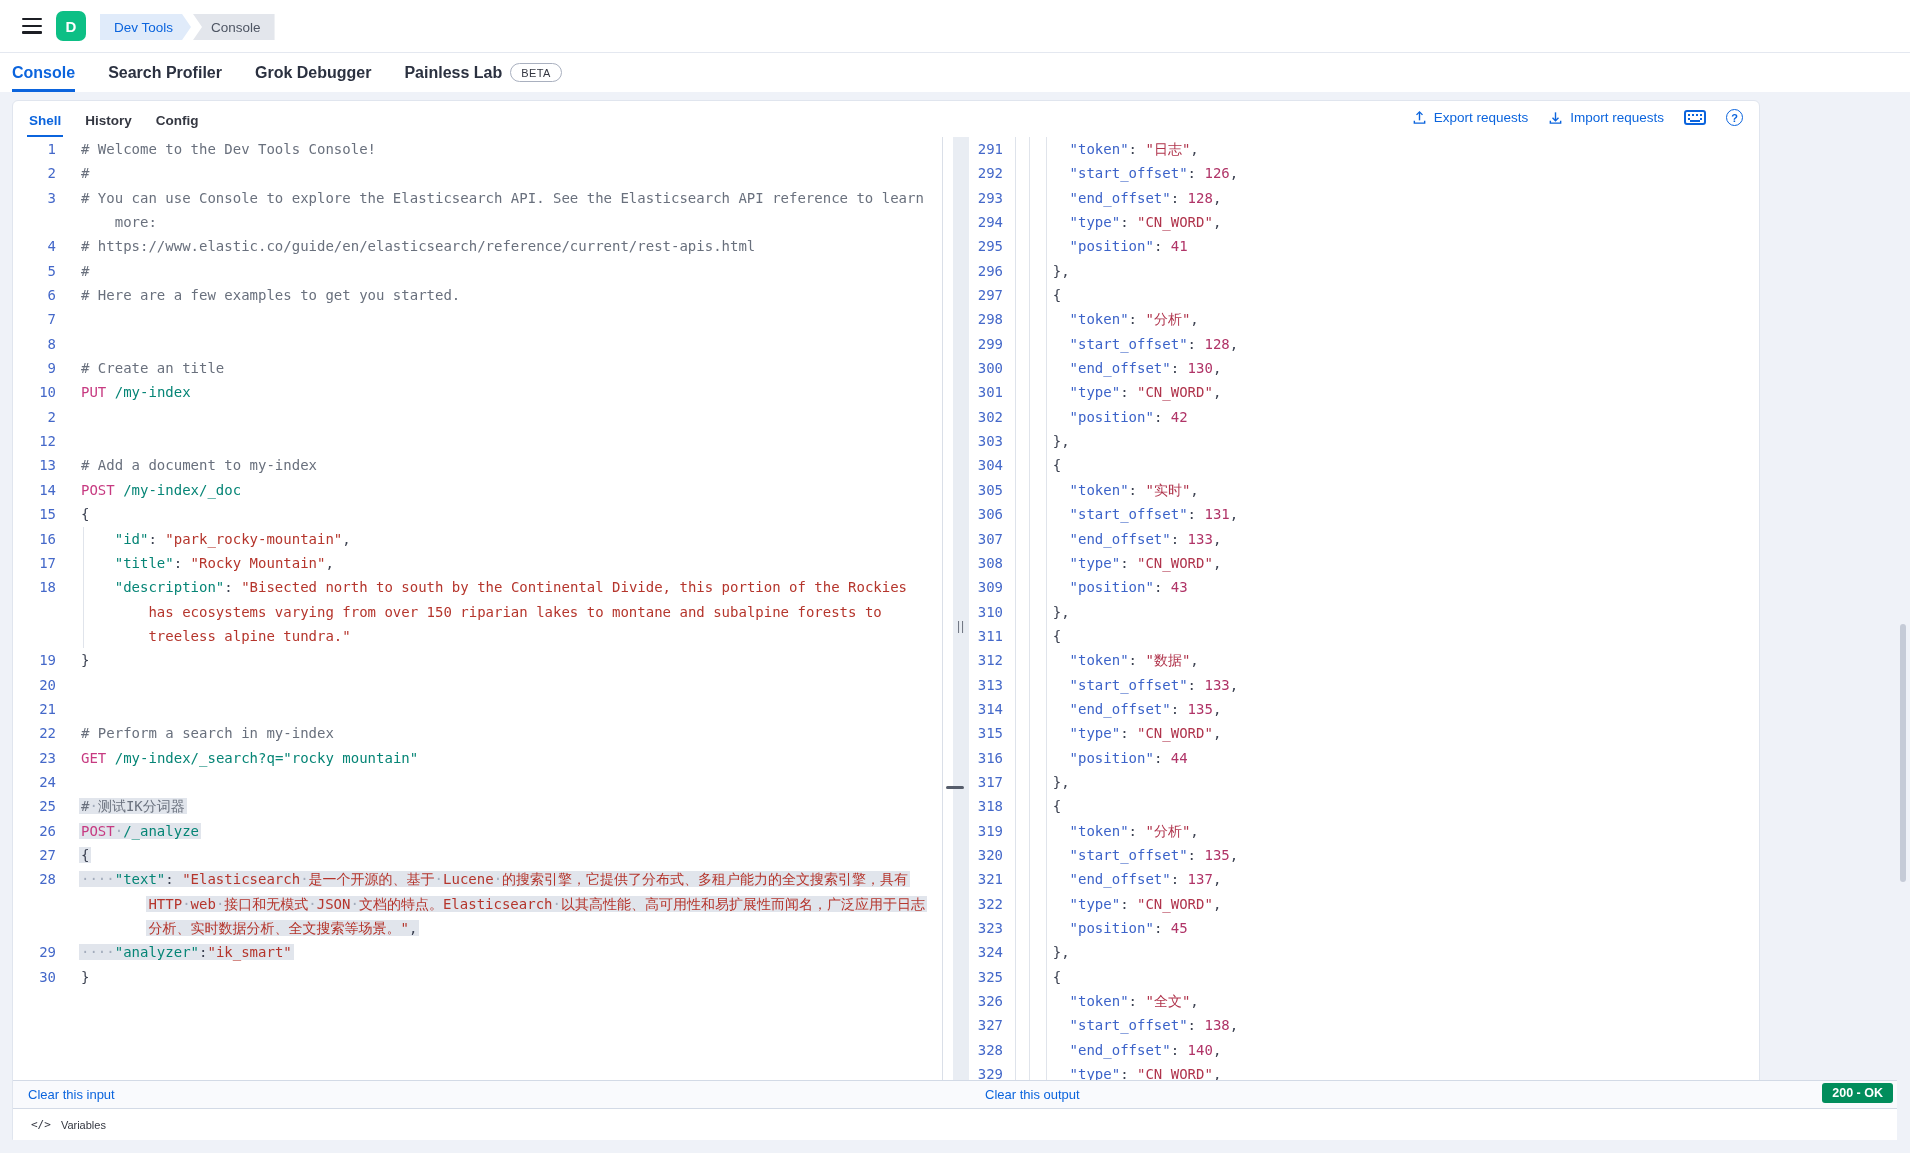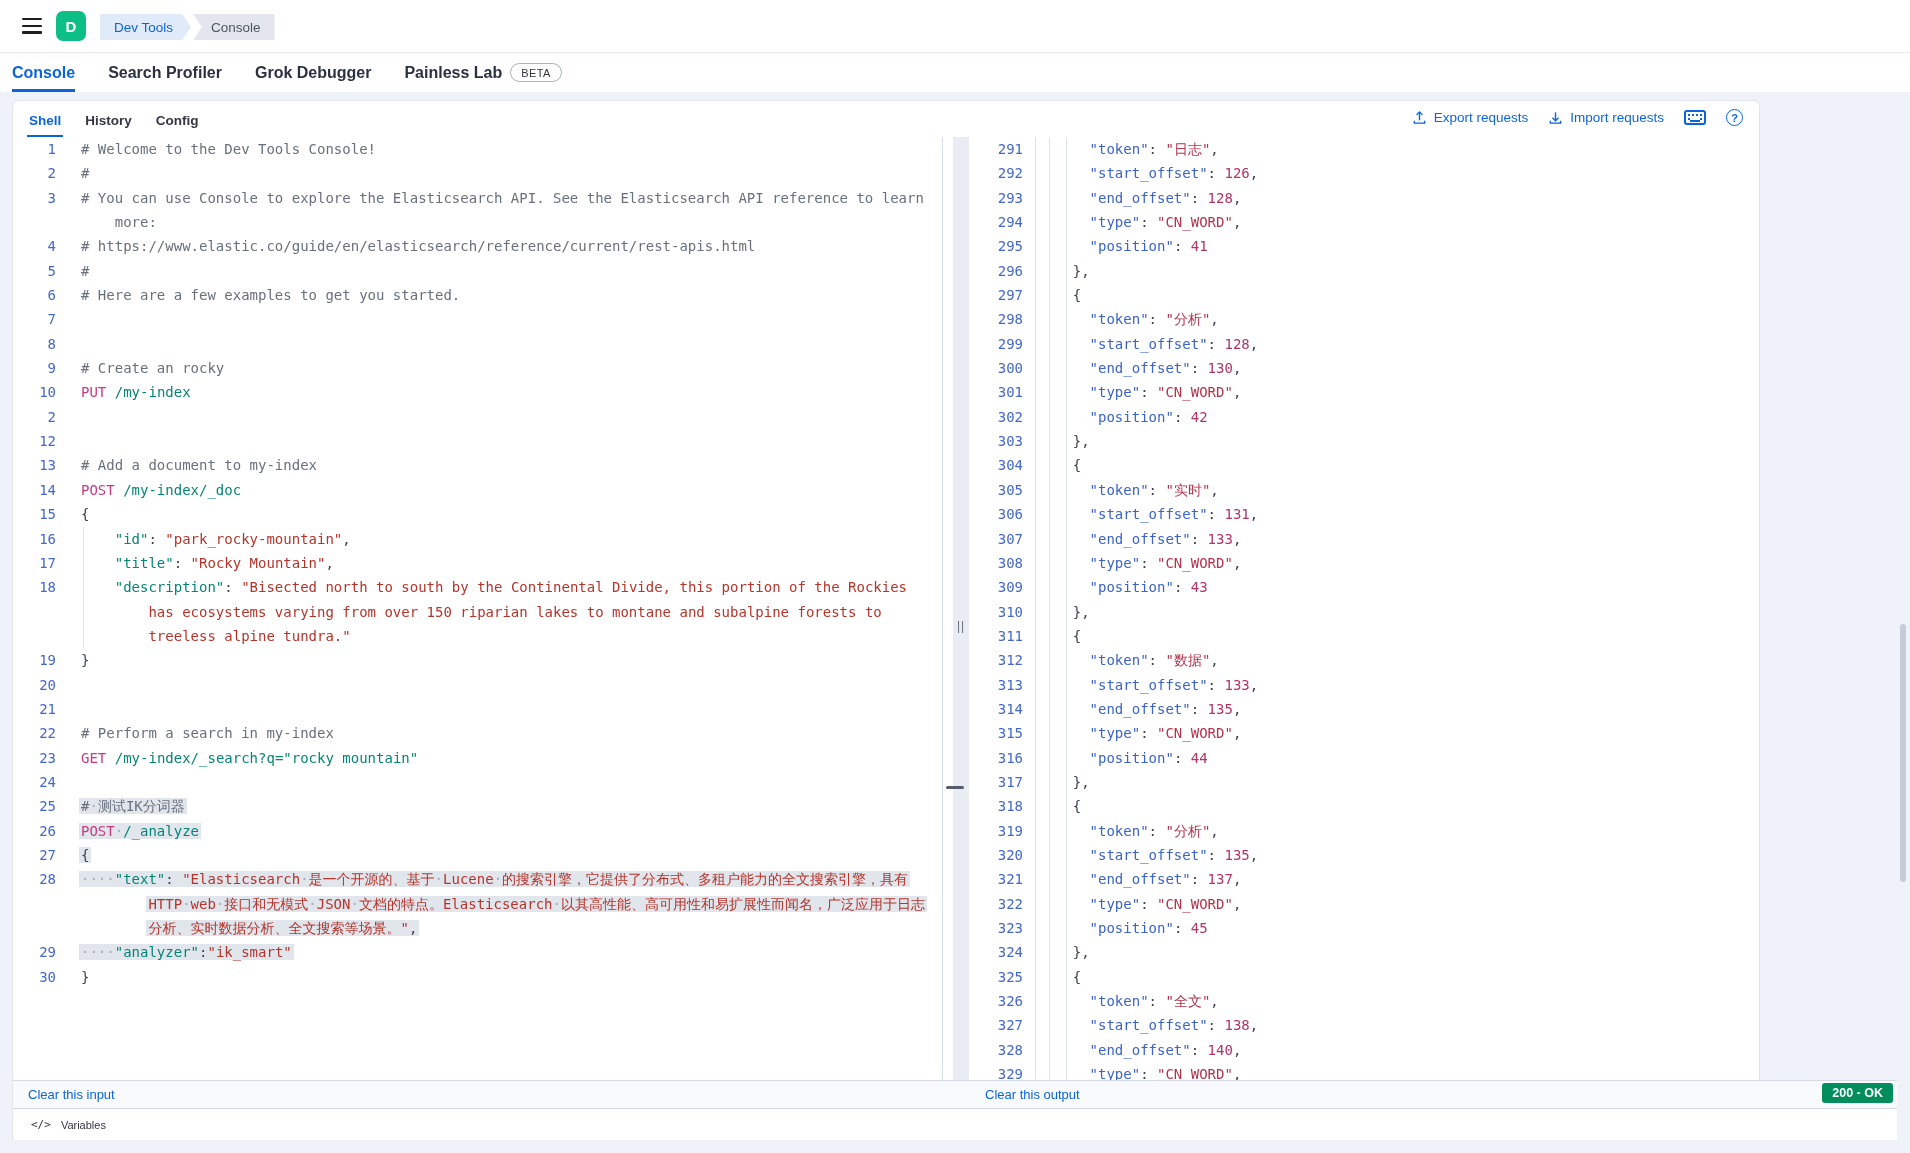--- a/index.html
+++ b/index.html
@@ -65,21 +65,21 @@
   #kbd-icon::after{content:"";position:absolute;left:4px;bottom:1.5px;width:10px;height:2px;background:var(--primary-blue);}
   #help-icon{width:17px;height:17px;border:1.6px solid var(--primary-blue);border-radius:50%;
     font-size:11px;font-weight:bold;display:flex;align-items:center;justify-content:center;}
 
   
   #editor-lines{position:absolute;left:0;top:36px;width:932px;height:943px;overflow:hidden;}
   #lpane-border{position:absolute;left:929px;top:36px;width:1px;height:943px;background:#DADFE8;}
   #splitter{position:absolute;left:940px;top:36px;width:16px;height:943px;background:#E9EDF3;cursor:col-resize;}
   #splitter .grip{position:absolute;left:4px;top:482px;color:#69707D;font-size:12px;letter-spacing:1px;}
   #dragdash{position:absolute;left:933px;top:685px;width:18px;height:3px;background:#565D6B;border-radius:2px;}
-  #output-lines{position:absolute;left:956px;top:36px;width:929px;height:943px;overflow:hidden;}
+  #output-lines{position:absolute;left:936px;top:36px;width:929px;height:943px;overflow:hidden;}
   #vscroll{position:absolute;left:1887px;top:523px;width:6px;height:258px;background:#C5CBD7;border-radius:3px;}
 
   .crow{display:flex;height:24.35px;line-height:24.35px;
     font-family:"DejaVu Sans Mono",monospace;font-size:14px;white-space:pre;}
   .gut{color:var(--gutter-blue);}
   #editor-lines .gut{flex:0 0 43px;text-align:right;}
   #editor-lines .code{margin-left:25px;position:relative;}
   #output-lines .gut{flex:0 0 54px;text-align:right;}
   .gutsep{flex:0 0 13px;border-right:1px solid #DEE3EB;}
   #output-lines .code{padding-left:3px;position:relative;}
@@ -184,21 +184,21 @@
       <div id="editor-lines">
           <div class="crow"><span class="gut">1</span><span class="code"><span class="tk-c"># Welcome to the Dev Tools Console!</span></span></div>
           <div class="crow"><span class="gut">2</span><span class="code"><span class="tk-c">#</span></span></div>
           <div class="crow"><span class="gut">3</span><span class="code"><span class="tk-c"># You can use Console to explore the Elasticsearch API. See the Elasticsearch API reference to learn</span></span></div>
           <div class="crow"><span class="gut"></span><span class="code">    <span class="tk-c">more:</span></span></div>
           <div class="crow"><span class="gut">4</span><span class="code"><span class="tk-c"># https://www.elastic.co/guide/en/elasticsearch/reference/current/rest-apis.html</span></span></div>
           <div class="crow"><span class="gut">5</span><span class="code"><span class="tk-c">#</span></span></div>
           <div class="crow"><span class="gut">6</span><span class="code"><span class="tk-c"># Here are a few examples to get you started.</span></span></div>
           <div class="crow"><span class="gut">7</span><span class="code"></span></div>
           <div class="crow"><span class="gut">8</span><span class="code"></span></div>
-          <div class="crow"><span class="gut">9</span><span class="code"><span class="tk-c"># Create an rocky</span></span></div>
+          <div class="crow"><span class="gut">9</span><span class="code"><span class="tk-c"># Create an title</span></span></div>
           <div class="crow"><span class="gut">10</span><span class="code"><span class="tk-m">PUT</span><span class="tk-p"> </span><span class="tk-u">/my-index</span></span></div>
           <div class="crow"><span class="gut">2</span><span class="code"></span></div>
           <div class="crow"><span class="gut">12</span><span class="code"></span></div>
           <div class="crow"><span class="gut">13</span><span class="code"><span class="tk-c"># Add a document to my-index</span></span></div>
           <div class="crow"><span class="gut">14</span><span class="code"><span class="tk-m">POST</span><span class="tk-p"> </span><span class="tk-u">/my-index/_doc</span></span></div>
           <div class="crow"><span class="gut">15</span><span class="code"><span class="tk-p">{</span></span></div>
           <div class="crow"><span class="gut">16</span><span class="code"><i class="iguide" style="left: 2px;"></i>    <span class="tk-k">"id"</span><span class="tk-p">: </span><span class="tk-s">"park_rocky-mountain"</span><span class="tk-p">,</span></span></div>
           <div class="crow"><span class="gut">17</span><span class="code"><i class="iguide" style="left: 2px;"></i>    <span class="tk-k">"title"</span><span class="tk-p">: </span><span class="tk-s">"Rocky Mountain"</span><span class="tk-p">,</span></span></div>
           <div class="crow"><span class="gut">18</span><span class="code"><i class="iguide" style="left: 2px;"></i>    <span class="tk-k">"description"</span><span class="tk-p">: </span><span class="tk-s">"Bisected north to south by the Continental Divide, this portion of the Rockies</span></span></div>
           <div class="crow"><span class="gut"></span><span class="code"><i class="iguide" style="left: 2px;"></i>        <span class="tk-s">has ecosystems varying from over 150 riparian lakes to montane and subalpine forests to</span></span></div>

